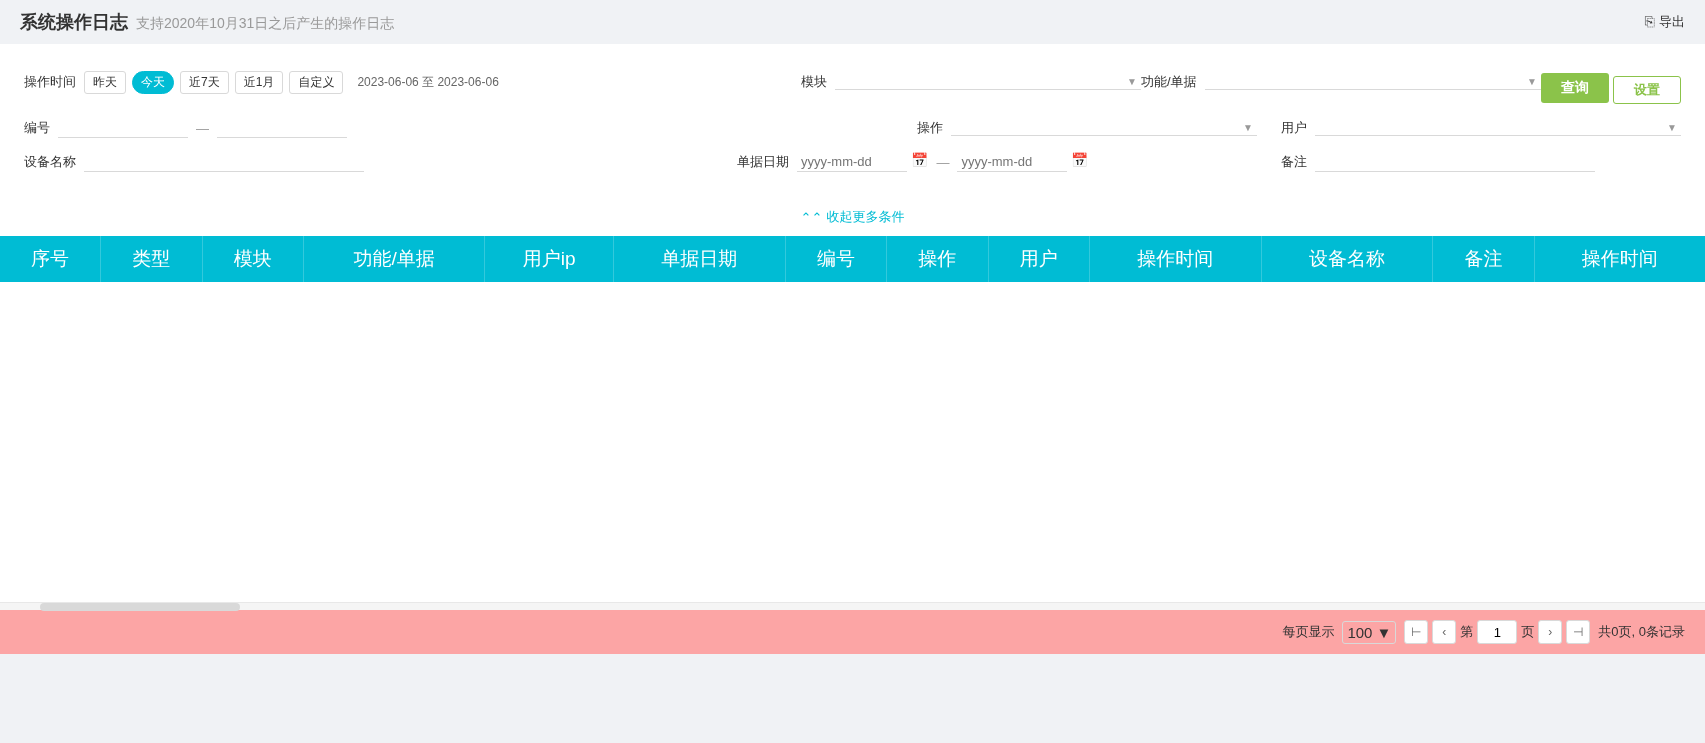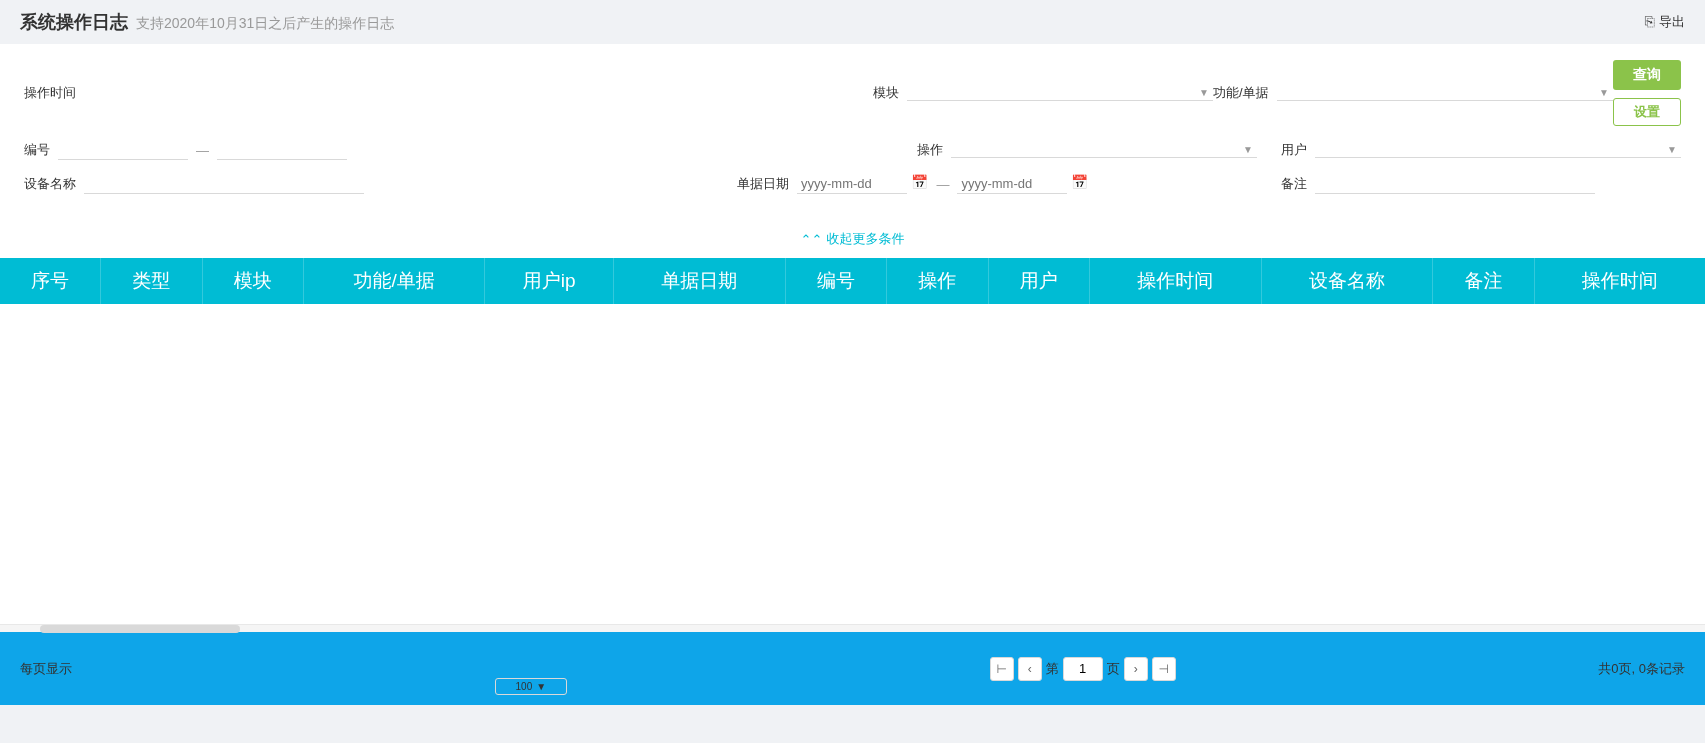--- a/index.html
+++ b/index.html
@@ -121,23 +121,24 @@
       padding: 4px 20px;
       border-radius: 3px;
       cursor: pointer;
       font-size: 13px;
       margin-top: 4px;
       font-weight: bold;
     }
 
     .action-buttons {
       display: flex;
-      flex-direction: column;
-      align-items: center;
-      gap: 4px;
+      flex-direction: row;
+      align-items: center;
+      gap: 4px;
+      margin-top: 12px;
     }
 
     .date-input-wrapper {
       display: flex;
       gap: 4px;
     }
     .date-input {
       border: none;
       border-bottom: 1px solid #d9d9d9;
       outline: none;
@@ -209,37 +210,36 @@
       height: 8px;
       background: #d9d9d9;
       border-radius: 4px;
       width: 200px;
       margin-left: 40px;
     }
 
     .pagination-bar {
       display: flex;
       align-items: center;
-      justify-content: space-between;
+      justify-content: flex-end;
       padding: 10px 20px;
-      background: #0ea5e9;
+      background: #fca5a5;
       gap: 8px;
       font-size: 13px;
       color: #333;
     }
     .page-size-box {
       border: 1px solid #d9d9d9;
       border-radius: 3px;
-      padding: 2px 20px;
-      font-size: 10px;
-      display: flex;
-      align-items: center;
-      gap: 4px;
-      cursor: pointer;
-      margin-top: 36px;
+      padding: 2px 4px;
+      font-size: 15px;
+      display: flex;
+      align-items: center;
+      gap: 4px;
+      cursor: pointer;
     }
 
     .page-nav {
       display: flex;
       align-items: center;
       gap: 4px;
     }
     .page-nav-btn {
       width: 24px;
       height: 24px;
@@ -289,20 +289,28 @@
     <span>导出</span>
   </button>
 </div>
 
 <div class="filter-panel">
 
   <div class="filter-row">
 
     <div class="filter-col">
       <span class="filter-col-label">操作时间</span>
+      <div class="time-filter-group">
+        <button class="time-btn">昨天</button>
+        <button class="time-btn active">今天</button>
+        <button class="time-btn">近7天</button>
+        <button class="time-btn">近1月</button>
+        <button class="time-btn">自定义</button>
+        <span class="time-range-text">2023-06-06 至 2023-06-06</span>
+      </div>
     </div>
 
     <div class="filter-col" style="max-width:340px">
       <span class="filter-col-label">模块</span>
       <div class="filter-select-wrapper" style="width:200px">
         <span></span>
         <span class="chevron-icon">▼</span>
       </div>
     </div>
 

